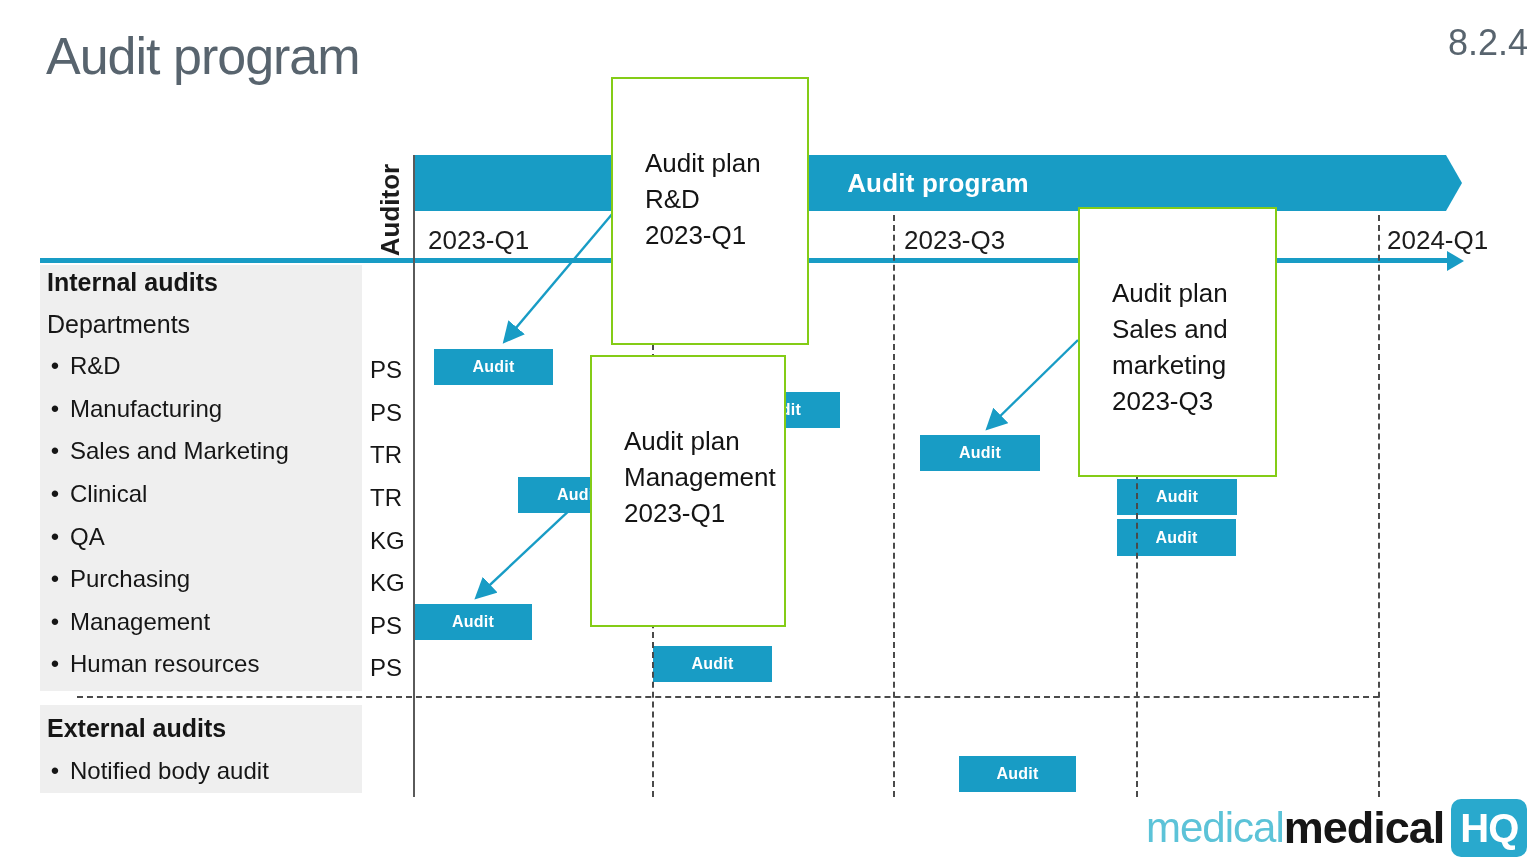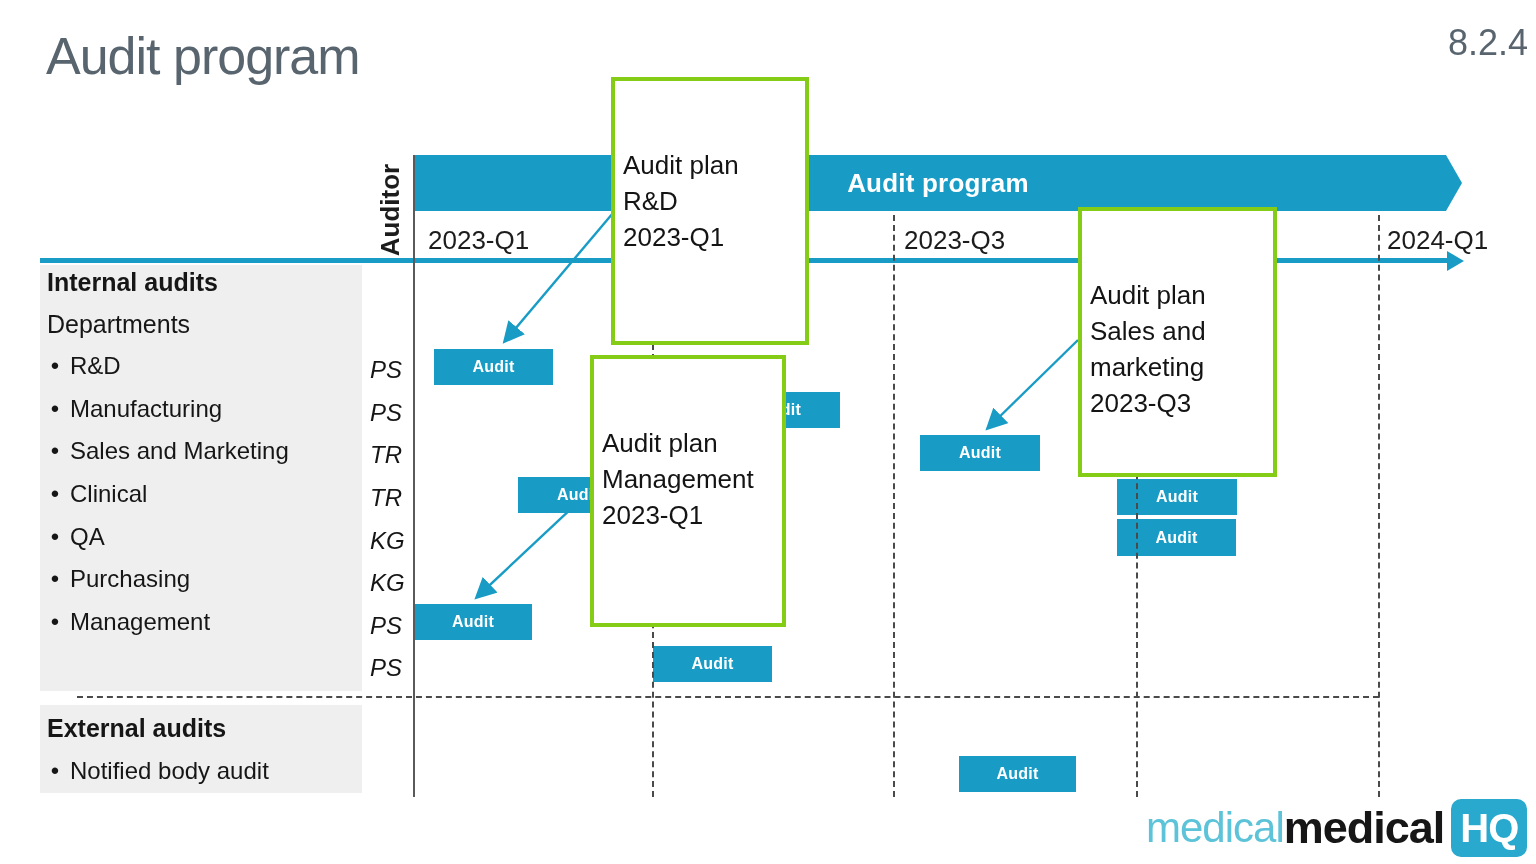--- a/index.html
+++ b/index.html
@@ -42,41 +42,41 @@
   #panel-internal { top:265px; width:322px; height:426px; }
   #panel-external { top:705px; width:322px; height:88px; }
   .section-title { left:47px; font-size:25px; font-weight:bold; color:#161616; }
   #internal-title { top:268px; } #departments-subtitle { top:310px; font-weight:normal; }
   #external-title { top:714px; }
   .rows { left:40px; width:322px; }
   #internal-rows { top:345px; } #external-rows { top:750px; }
   .row { height:42.6px; display:flex; align-items:center; font-size:24px; color:#161616; }
   .row .bullet { width:30px; text-align:center; }
   .row .bullet::before { content:"•"; font-size:24px; }
-  #initials-col { left:366px; top:349px; width:44px;font-style:italic; }
+  #initials-col { left:366px; top:349px; width:44px; }
   #initials-col .row { padding-left:4px; }
 
   
   .bar { height:36px; background:#189cc5; display:flex; align-items:center; justify-content:center; }
   .bar span { color:#fff; font-size:16px; font-weight:bold; letter-spacing:.2px; }
   #bar-0 { left:434px; top:349px; width:119px; }
   #bar-1 { left:720px; top:392px; width:120px; }
   #bar-2 { left:920px; top:435px; width:120px; }
   #bar-3 { left:518px; top:477px; width:120px; }
   #bar-4 { left:1117px; top:479px; width:120px; }
   #bar-5 { left:1117px; top:519px; width:119px; height:37px; }
   #bar-6 { left:414px; top:604px; width:118px; }
   #bar-7 { left:653px; top:646px; width:119px; }
   #bar-8 { left:959px; top:756px; width:117px; }
 
   
   #connectors { left:0; top:0; width:1536px; height:864px; pointer-events:none; }
 
   
-  .callout { background:#fff; border:4px solid #84cc16; padding:66px 16px 0 8px;
+  .callout { background:#fff; border:2px solid #84cc16; padding:66px 16px 0 32px;
     font-size:26px; line-height:36px; white-space:pre-line; color:#141414; }
   #callout-0 { left:611px; top:77px;  width:198px; height:268px; }
   #callout-1 { left:590px; top:355px; width:196px; height:272px; }
   #callout-2 { left:1078px; top:207px; width:199px; height:270px; }
 
   
   #logo { left:1146px; top:799px; display:flex; align-items:center; }
   #logo .medical { font-size:42px; color:#5cc3d8; letter-spacing:-1px; }
   #logo .device  { font-size:45px; color:#161616; font-weight:bold; letter-spacing:-1px; }
   #logo .hq { margin-left:7px; width:76px; height:58px; border-radius:10px; background:#29a9cd;
@@ -116,20 +116,24 @@
       <span class="bullet"></span>
       <span>QA</span>
     </div>
   <div class="row">
       <span class="bullet"></span>
       <span>Purchasing</span>
     </div>
   <div class="row">
       <span class="bullet"></span>
       <span>Management</span>
+    </div>
+  <div class="row">
+      <span class="bullet"></span>
+      <span>Human resources</span>
     </div>
 </div>
 
 <div class="abs" id="initials-col">
   <div class="row">PS</div>
   <div class="row">PS</div>
   <div class="row">TR</div>
   <div class="row">TR</div>
   <div class="row">KG</div>
   <div class="row">KG</div>

